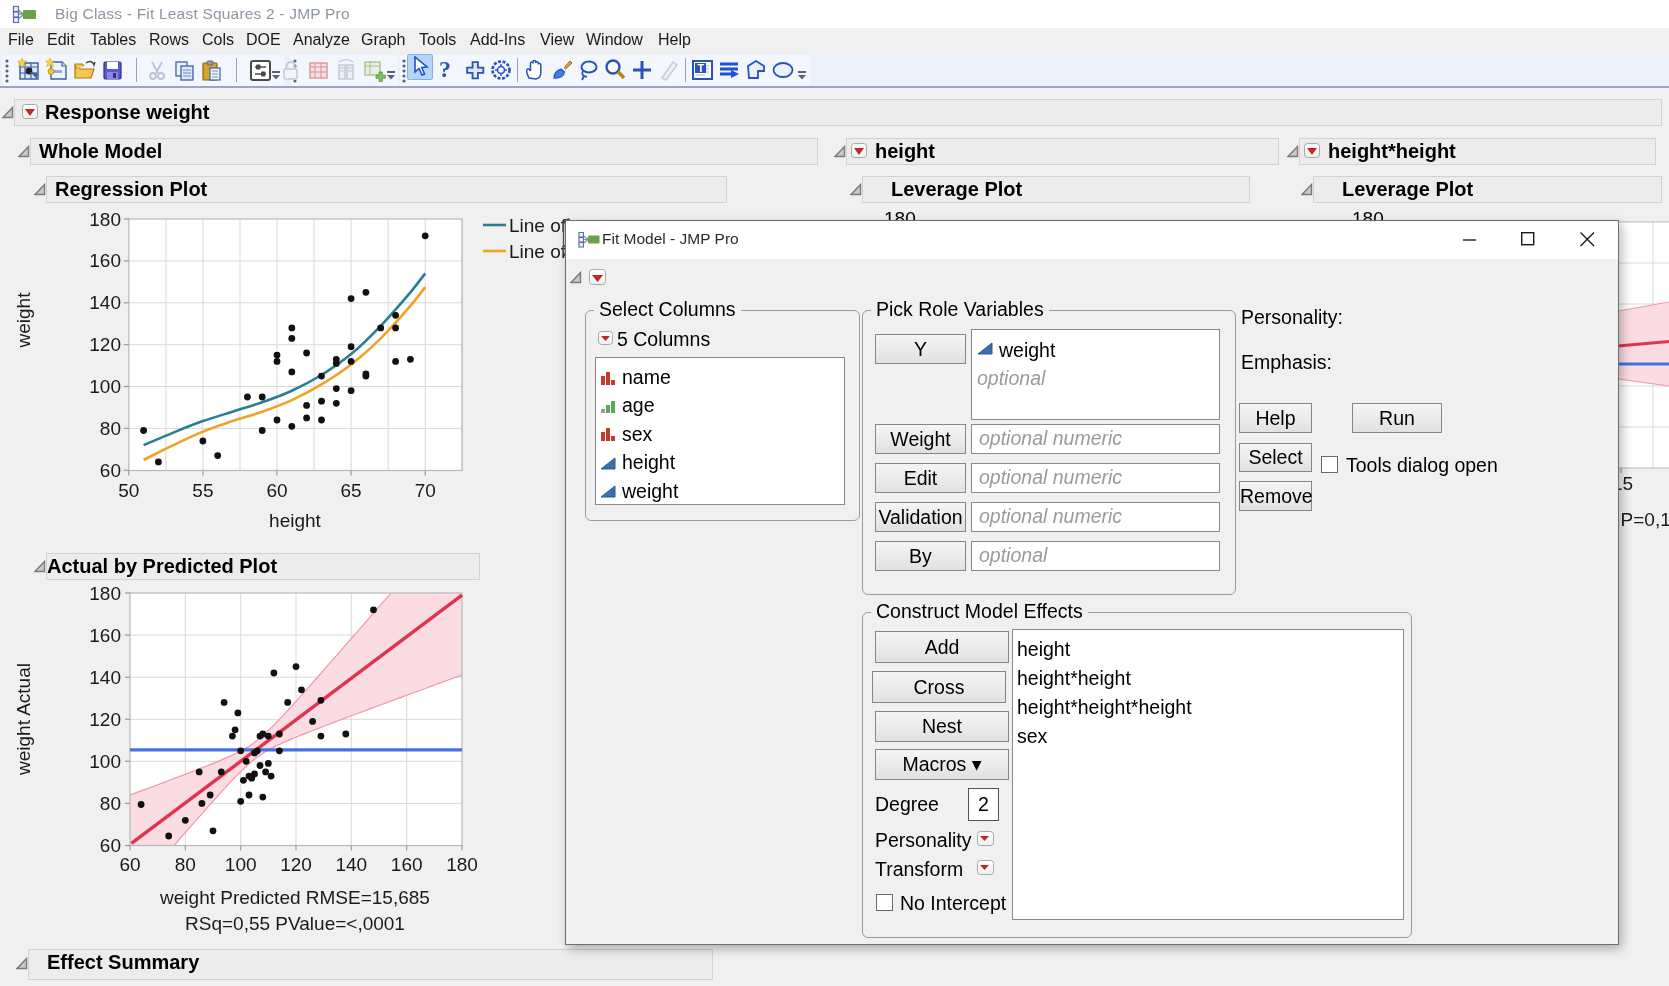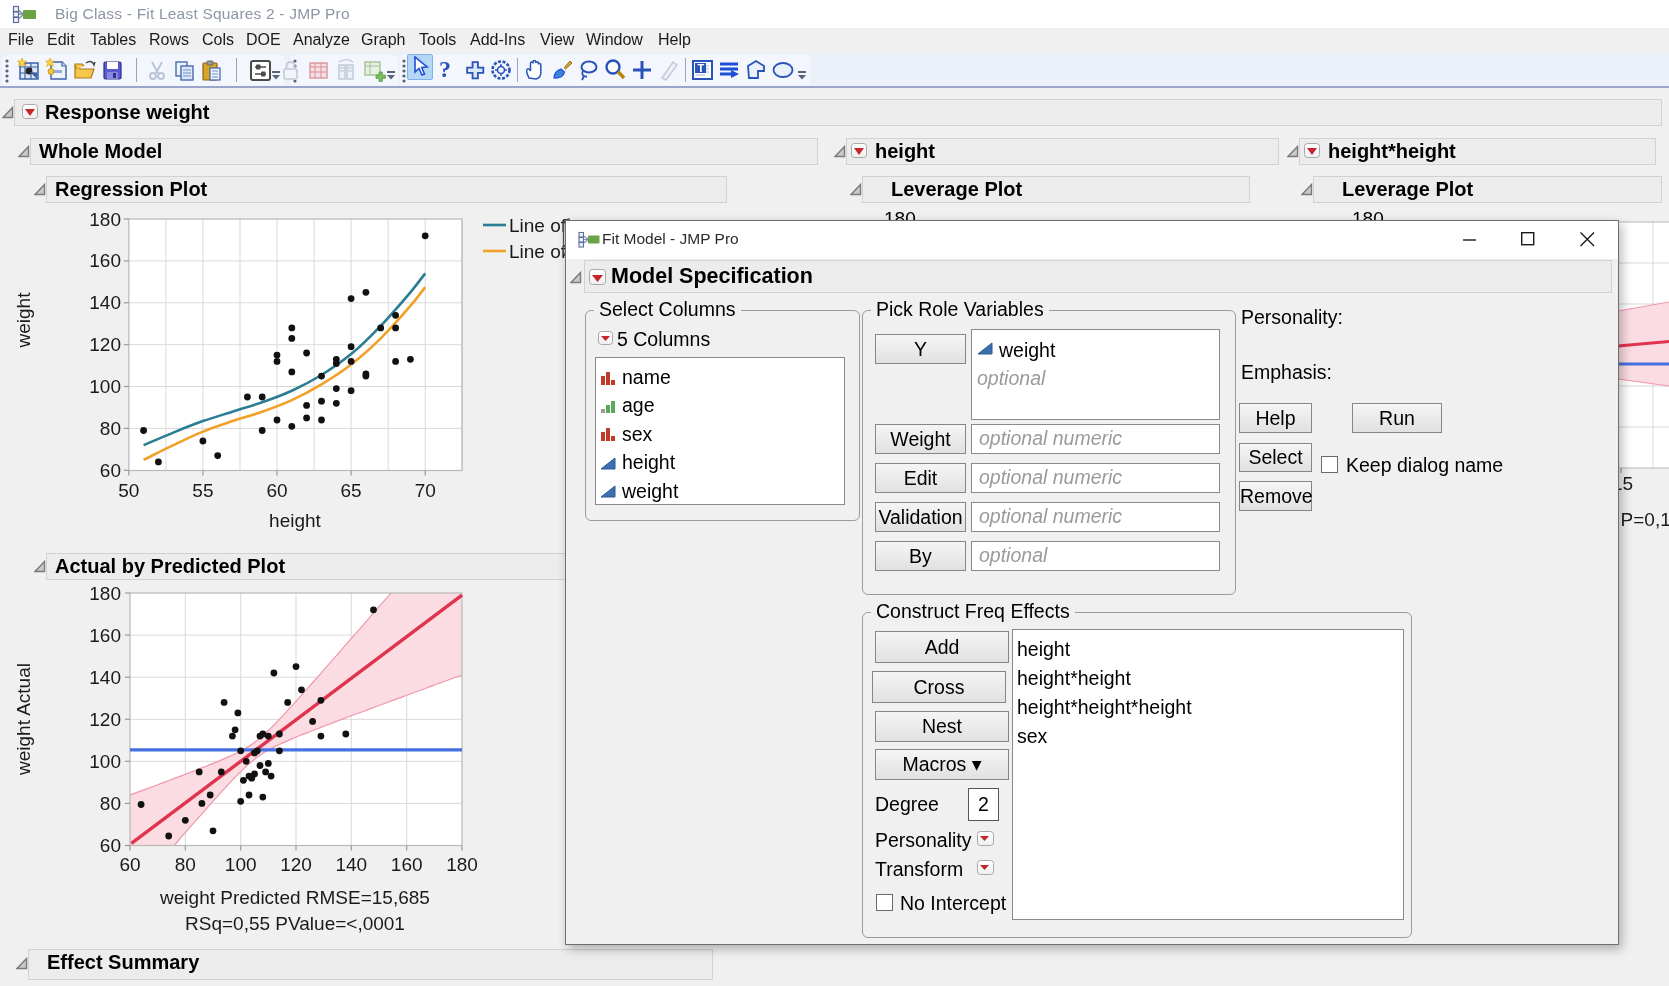--- a/index.html
+++ b/index.html
@@ -258,21 +258,21 @@
     <path d="M 10.5 1.5 L 10.5 11.5 L 1 11.5 Z" fill="#c9c9c9" stroke="#7a7a7a" stroke-width="1.4"></path>
   </svg>
 <div class="hdrbar" style="left:862px;top:176px;width:388px;height:27px;padding-left:28px">Leverage Plot</div>
 <svg class="abs" style="left:850px;top:183px" width="12" height="13">
     <path d="M 10.5 1.5 L 10.5 11.5 L 1 11.5 Z" fill="#c9c9c9" stroke="#7a7a7a" stroke-width="1.4"></path>
   </svg>
 <div class="hdrbar" style="left:1313px;top:176px;width:349px;height:27px;padding-left:28px">Leverage Plot</div>
 <svg class="abs" style="left:1301px;top:183px" width="12" height="13">
     <path d="M 10.5 1.5 L 10.5 11.5 L 1 11.5 Z" fill="#c9c9c9" stroke="#7a7a7a" stroke-width="1.4"></path>
   </svg>
-<div class="hdrbar" style="left:46px;top:553px;width:520px;height:27px;padding-left:8px">Actual by Predicted Plot</div>
+<div class="hdrbar" style="left:46px;top:553px;width:434px;height:27px;">Actual by Predicted Plot</div>
 <svg class="abs" style="left:34px;top:560px" width="12" height="13">
     <path d="M 10.5 1.5 L 10.5 11.5 L 1 11.5 Z" fill="#c9c9c9" stroke="#7a7a7a" stroke-width="1.4"></path>
   </svg>
 <div class="hdrbar" style="left:28px;top:949px;width:685px;height:31px;padding-left:18px">Effect Summary</div>
 <svg class="abs" style="left:16px;top:957px" width="12" height="13">
     <path d="M 10.5 1.5 L 10.5 11.5 L 1 11.5 Z" fill="#c9c9c9" stroke="#7a7a7a" stroke-width="1.4"></path>
   </svg>
 <div class="abs" style="left:884px;top:208px;font-size:19px">180</div>
 <div class="abs" style="left:1352px;top:208px;font-size:19px">180</div>
 <svg width="600" height="350" style="position:absolute;left:0px;top:205px;">
@@ -528,21 +528,20 @@
 <div class="abs dtitle">Fit Model - JMP Pro</div>
 <svg class="abs" style="left:897px;top:11px" width="14" height="14">
       <path d="M0 8 H13" stroke="#1a1a1a" stroke-width="1.4"></path>
     </svg>
 <svg class="abs" style="left:955px;top:11px" width="14" height="14">
       <rect x="0.7" y="0.7" width="12" height="12" fill="none" stroke="#1a1a1a" stroke-width="1.4"></rect>
     </svg>
 <svg class="abs" style="left:1014px;top:11px" width="15" height="15">
       <path d="M0.5 0.5 L14 14 M14 0.5 L0.5 14" stroke="#1a1a1a" stroke-width="1.4"></path>
     </svg>
-<div class="hdrbar" style="left:18px;top:39px;width:1028px;height:33px;padding-left:26px;line-height:31px;font-size:21.5px">Model Specification</div>
 <svg class="abs" style="left:4px;top:50px" width="12" height="13">
       <path d="M 10.5 1.5 L 10.5 11.5 L 1 11.5 Z" fill="#c9c9c9" stroke="#7a7a7a" stroke-width="1.4"></path>
     </svg>
 <div class="redbtn" style="left:23px;top:48px;width:17px;height:16px">
       <svg width="13" height="10" style="position:absolute;left:2px;top:5px">
         <path d="M 0 0 L 11 0 L 5.5 7.0 Z" fill="#c5262c"></path>
       </svg>
     </div>
 <div class="fs" style="left:19px;top:89px;width:275px;height:211px">
       <div class="fslab">Select Columns</div>
@@ -602,29 +601,29 @@
 <div class="btn" style="left:309px;top:242px;width:91px;height:30px;line-height:28px">Edit</div>
 <div class="wbox" style="left:405px;top:242px;width:249px;height:30px"></div>
 <div class="opt" style="left:413px;top:245px">optional numeric</div>
 <div class="btn" style="left:309px;top:281px;width:91px;height:30px;line-height:28px">Validation</div>
 <div class="wbox" style="left:405px;top:281px;width:249px;height:30px"></div>
 <div class="opt" style="left:413px;top:284px">optional numeric</div>
 <div class="btn" style="left:309px;top:320px;width:91px;height:30px;line-height:28px">By</div>
 <div class="wbox" style="left:405px;top:320px;width:249px;height:30px"></div>
 <div class="opt" style="left:413px;top:323px">optional</div>
 <div class="lbl" style="left:675px;top:85px">Personality:</div>
-<div class="lbl" style="left:675px;top:140px">Emphasis:</div>
+<div class="lbl" style="left:675px;top:130px">Emphasis:</div>
 <div class="btn" style="left:673px;top:182px;width:73px;height:30px;line-height:28px">Help</div>
 <div class="btn" style="left:786px;top:182px;width:90px;height:30px;line-height:28px">Run</div>
 <div class="btn" style="left:673px;top:222px;width:73px;height:29px;line-height:27px">Select</div>
 <div class="cb" style="left:755px;top:235px"></div>
-<div class="lbl" style="left:780px;top:233px">Keep dialog name</div>
+<div class="lbl" style="left:780px;top:233px">Tools dialog open</div>
 <div class="btn" style="left:673px;top:260px;width:73px;height:30px;line-height:28px">Remove</div>
 <div class="fs" style="left:296px;top:391px;width:550px;height:326px">
-      <div class="fslab">Construct Freq Effects</div>
+      <div class="fslab">Construct Model Effects</div>
     </div>
 <div class="btn" style="left:309px;top:410px;width:134px;height:32px;line-height:30px">Add</div>
 <div class="btn" style="left:306px;top:450px;width:134px;height:32px;line-height:30px">Cross</div>
 <div class="btn" style="left:309px;top:490px;width:134px;height:31px;line-height:29px">Nest</div>
 <div class="btn" style="left:309px;top:528px;width:134px;height:31px;line-height:29px">Macros ▾</div>
 <div class="lbl" style="left:309px;top:572px">Degree</div>
 <div class="wbox" style="left:402px;top:567px;width:31px;height:33px;border-color:#555;text-align:center;font-size:19.5px;line-height:31px">2</div>
 <div class="lbl" style="left:309px;top:608px">Personality</div>
 <div class="redbtn" style="left:411px;top:610px;width:17px;height:15px">
       <svg width="11" height="8" style="position:absolute;left:2px;top:4px">

